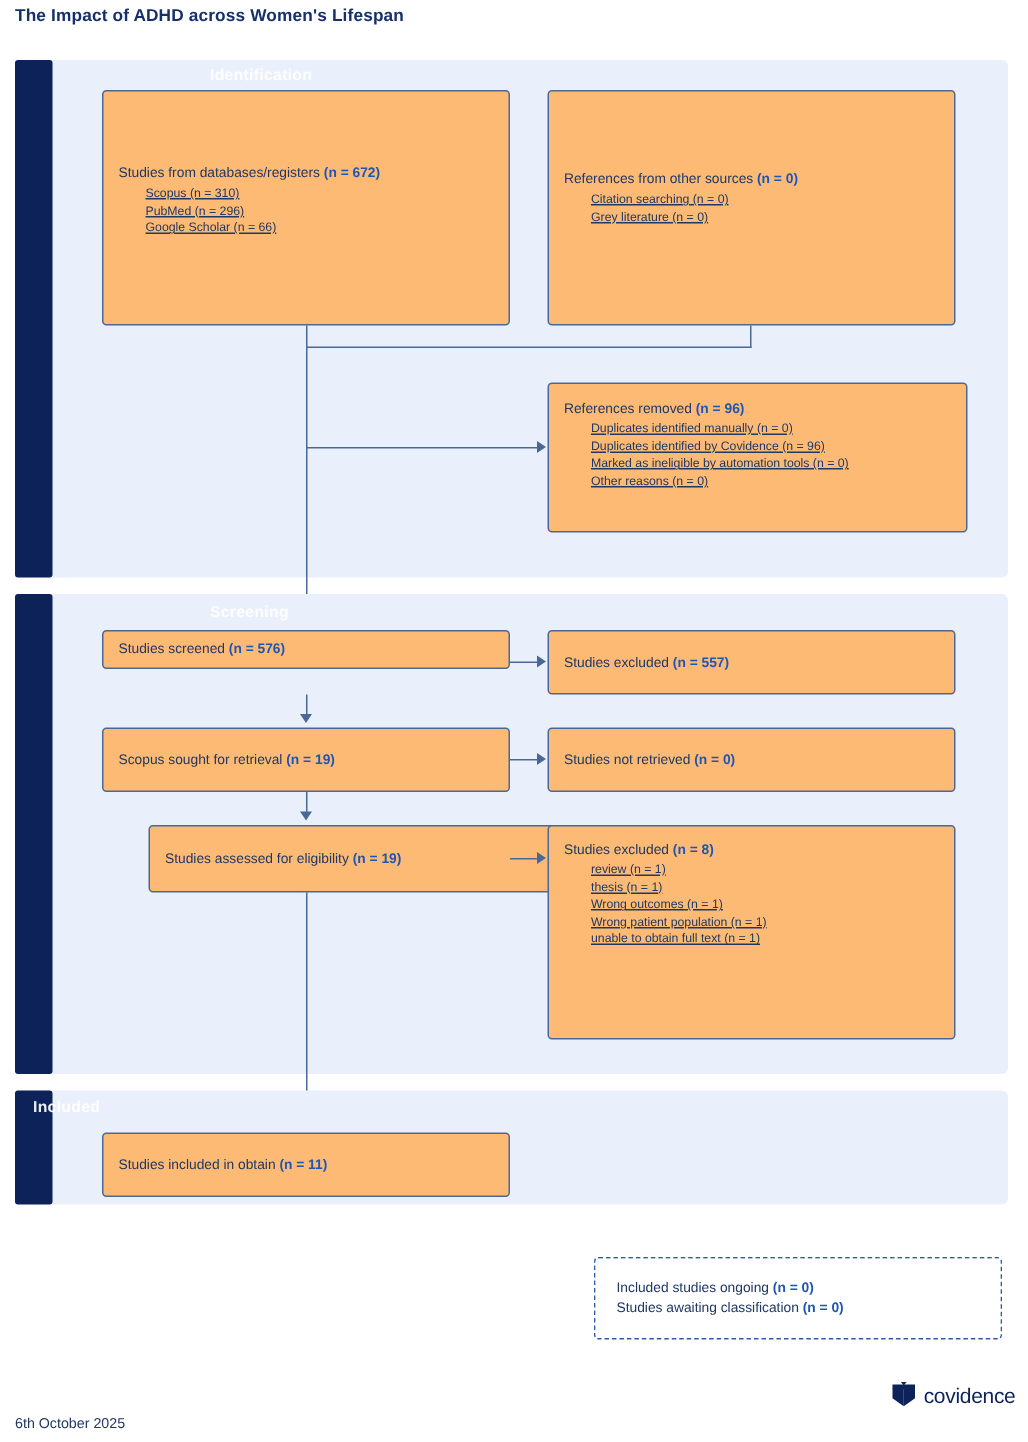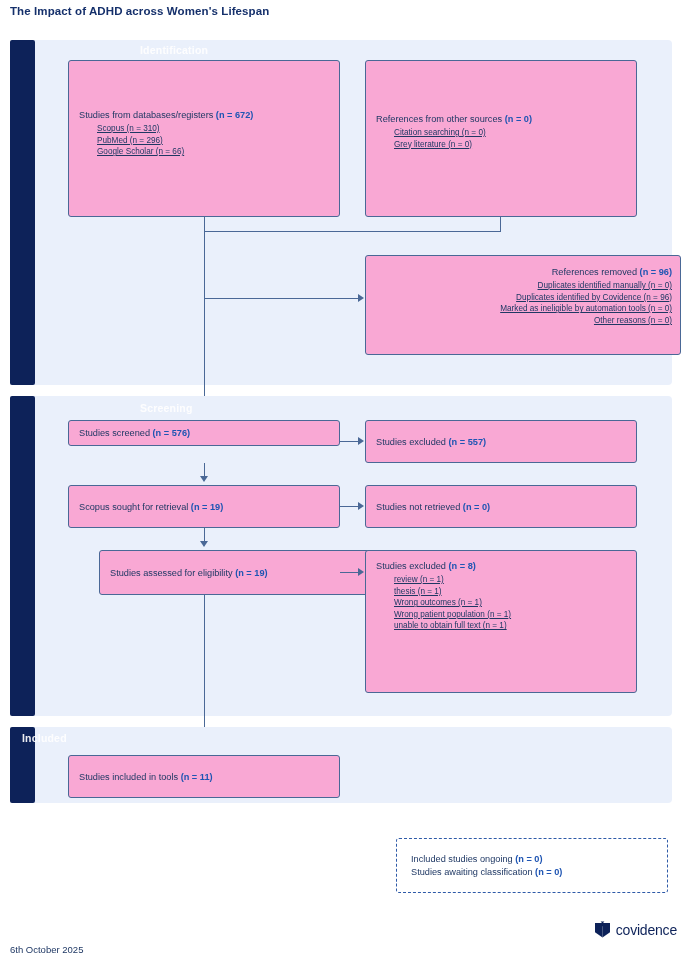--- a/index.html
+++ b/index.html
@@ -48,21 +48,21 @@
     font-size: 10.5px;
     font-weight: bold;
     letter-spacing: 0.2px;
     white-space: nowrap;
     opacity: 0.92;
   }
 
   
   .pbox {
     position: absolute;
-    background: #f9a8d4;
+    background: #fdba74;
     border: 1.3px solid #4a6896;
     border-radius: 3px;
     box-sizing: border-box;
     padding: 0;
   }
   .pbox.dashed {
     border: 1.6px dashed #2e5aa8;
     background: #ffffff;
     border-radius: 3px;
   }
@@ -186,21 +186,21 @@
 <div class="pbox" style="left:365px; top:60px; width:272px; height:157px;">
   <div class="box-inner" style="top:52px;">
     <div class="box-head"><span>References from other sources </span><span class="nval">(n = 0)</span></div>
     <ul class="sublist">
       <li>Citation searching (n = 0)</li>
       <li>Grey literature (n = 0)</li>
     </ul>
   </div>
 </div>
 
-<div class="pbox" style="left:365px; top:255px; width:316px; height:100px;text-align:right;">
+<div class="pbox" style="left:365px; top:255px; width:280px; height:100px;">
   <div class="box-inner" style="top:10px;">
     <div class="box-head"><span>References removed </span><span class="nval">(n = 96)</span></div>
     <ul class="sublist">
       <li>Duplicates identified manually (n = 0)</li>
       <li>Duplicates identified by Covidence (n = 96)</li>
       <li>Marked as ineligible by automation tools (n = 0)</li>
       <li>Other reasons (n = 0)</li>
     </ul>
   </div>
 </div>
@@ -270,21 +270,21 @@
 
 <div class="vline" style="left:204px; top:595px; height:152px;"></div>
 <div class="arrow-down" style="left:200px; top:746px;"></div>
 
 <div class="stage-panel" style="left:10px; top:727px; width:662px; height:76px;"></div>
 <div class="stage-bar" style="left:10px; top:727px; width:25px; height:76px;"></div>
 <div class="stage-label" style="left:22px; top:732px;">Included</div>
 
 <div class="pbox" style="left:68px; top:755px; width:272px; height:43px;">
   <div class="box-inner vcenter">
-    <div class="box-head"><span>Studies included in tools </span><span class="nval">(n = 11)</span></div>
+    <div class="box-head"><span>Studies included in obtain </span><span class="nval">(n = 11)</span></div>
   </div>
 </div>
 
 <div class="pbox dashed" style="left:396px; top:838px; width:272px; height:55px;">
   <div class="box-inner vcenter" style="left:14px;">
     <div class="two-line"><span>Included studies ongoing </span><span class="nval">(n = 0)</span></div>
     <div class="two-line"><span>Studies awaiting classification </span><span class="nval">(n = 0)</span></div>
   </div>
 </div>
 

